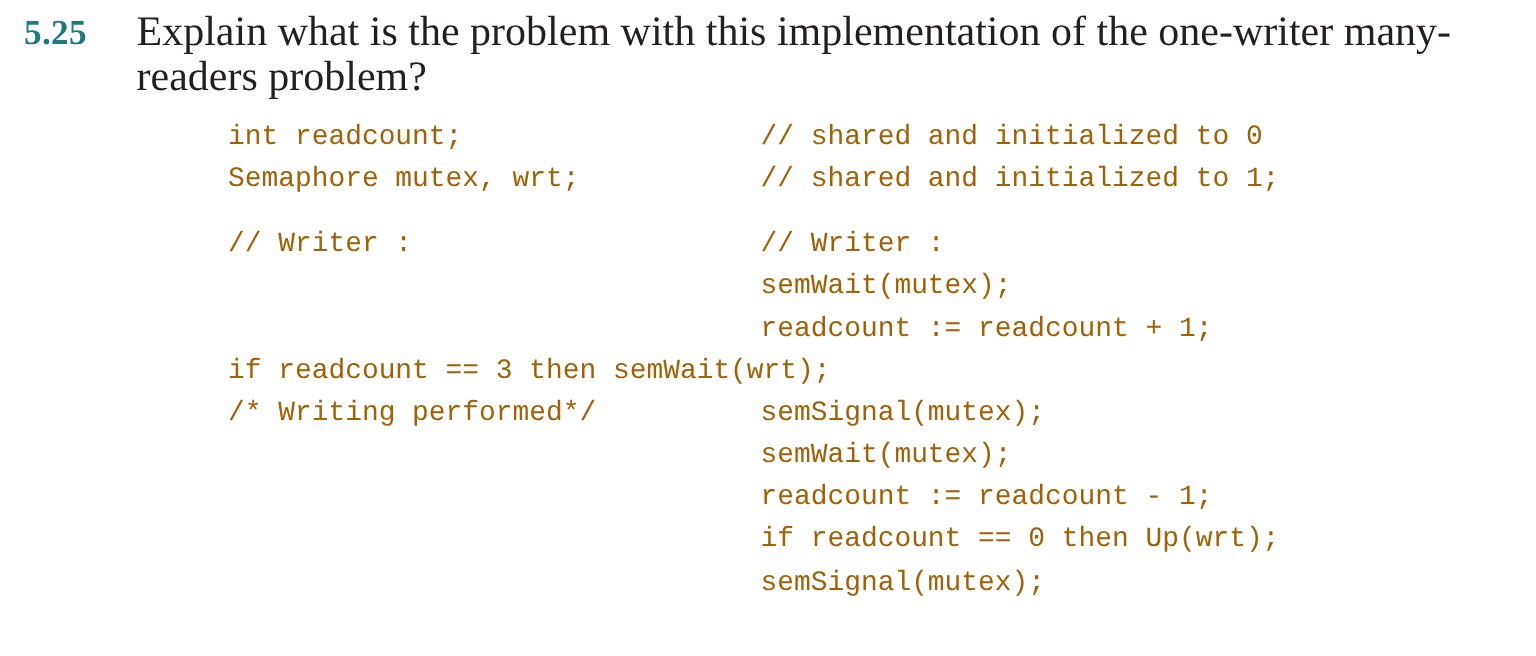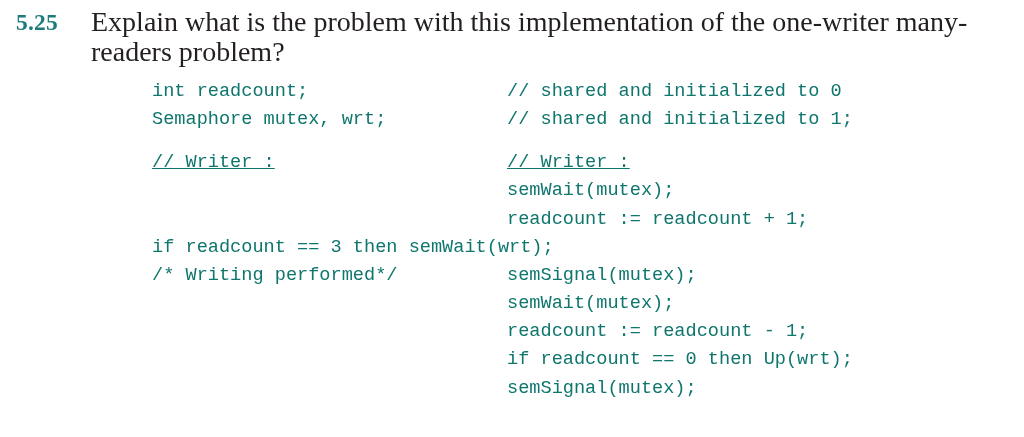--- a/index.html
+++ b/index.html
@@ -34,38 +34,37 @@
   .problem-text {
     color: #231f20;
     font-size: 28px;
     line-height: 30px;
     max-width: 940px;
   }
   .code-block {
     margin: 11px 0 16px 152px;
     font-family: "Liberation Mono", "DejaVu Sans Mono", monospace;
     font-size: 18.6px;
-    color: #0f766e;
+    color: #a16207;
   }
   .code-row {
     display: flex;
     height: 28.2px;
     line-height: 28.2px;
     white-space: pre;
   }
   .code-row .cell-left {
     flex: 0 0 355px;
     white-space: pre;
   }
   .code-row .cell-right {
     white-space: pre;
   }
   .gap-above {
     margin-top: 14.8px;
-    text-decoration: underline;
   }
 </style>
 </head>
 <body>
 
 <div class="page">
 
   <div class="problem-head">
     <div class="problem-number">5.25</div>
     <div class="problem-text">Explain what is the problem with this implementation of the one-writer many-readers problem?</div>

